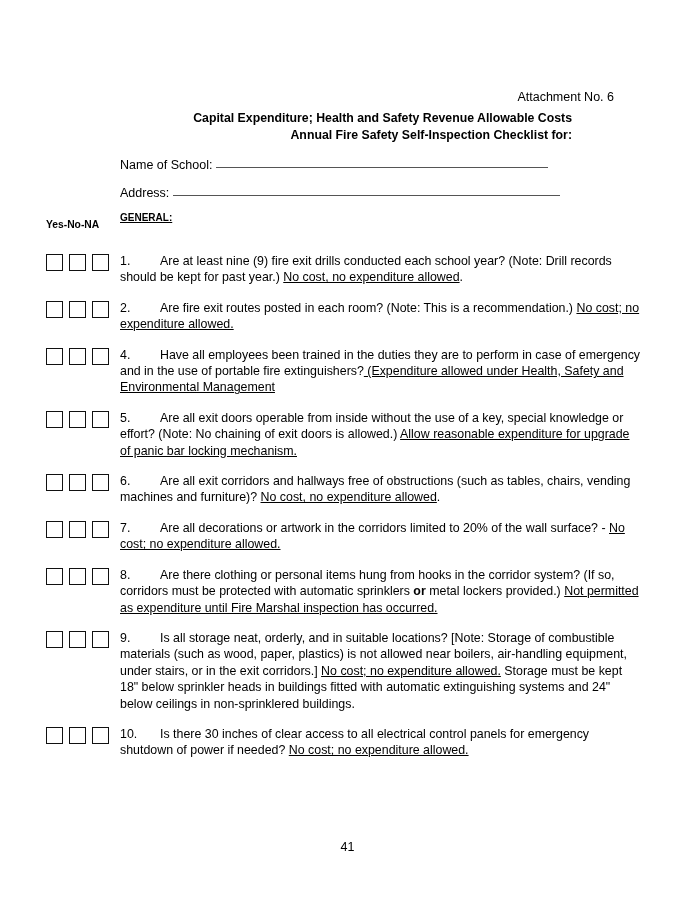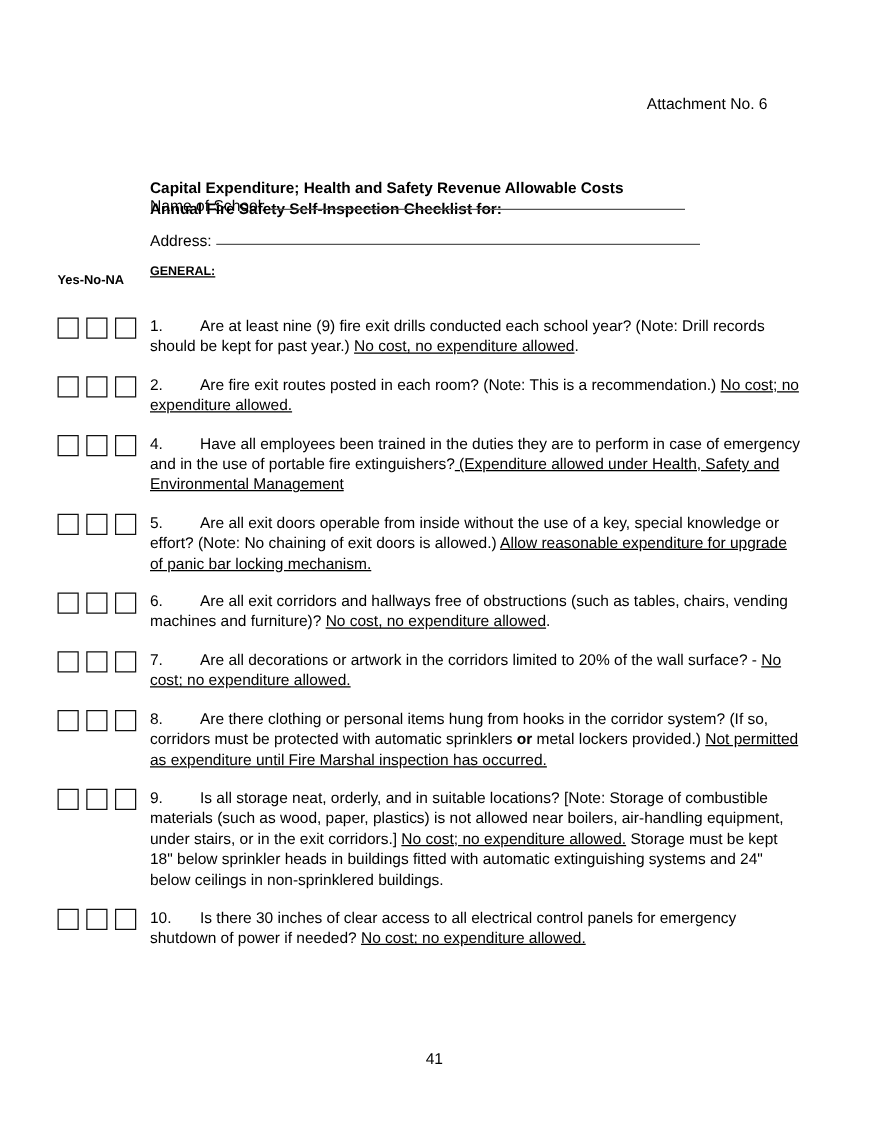--- a/index.html
+++ b/index.html
@@ -18,36 +18,35 @@
   .page {
     position: relative;
     width: 695px;
     height: 900px;
     background: #ffffff;
   }
 
   
   .attachment-line {
     position: absolute;
-    top: 76px;
+    top: 90px;
     right: 81px;
     font-size: 12.5px;
     line-height: 15px;
     white-space: nowrap;
   }
   .doc-title {
     position: absolute;
     top: 110px;
     left: 120px;
     width: 452px;
-    text-align: left;
+    text-align: right;
     font-size: 12.3px;
     font-weight: bold;
     line-height: 16.5px;
-    margin-top: 32px;
   }
   .doc-title div { white-space: nowrap; }
 
   
   .field-row {
     position: absolute;
     left: 120px;
     font-size: 12.5px;
     line-height: 16px;
     display: flex;

